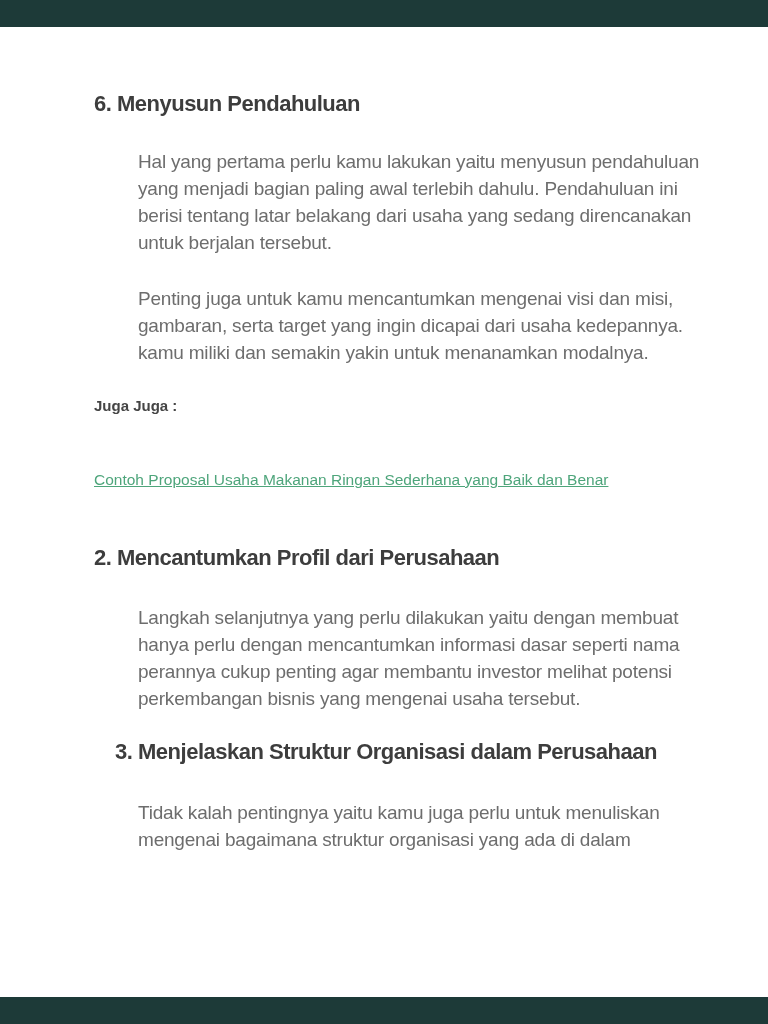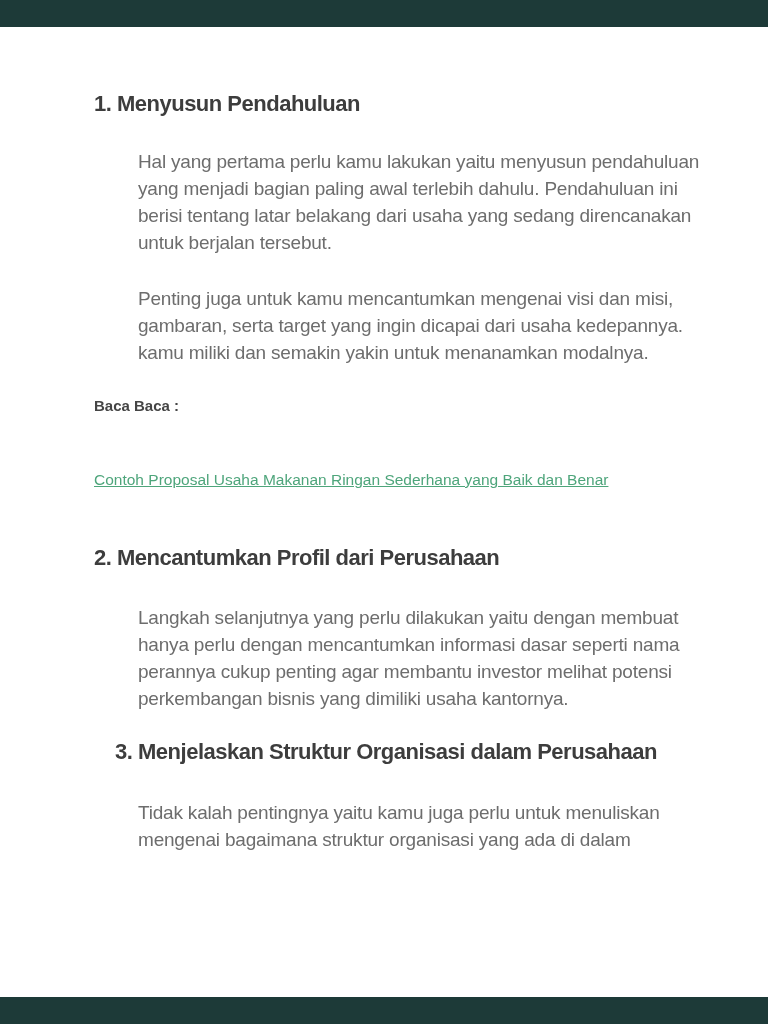--- a/index.html
+++ b/index.html
@@ -72,47 +72,47 @@
   }
 </style>
 </head>
 <body>
 
 <div class="frame-bar top"></div>
 
 <div class="page">
   <article>
 
-    <h1 class="heading h-1">1. Menyusun Pendahuluan</h1>
+    <h1 class="heading h-1">6. Menyusun Pendahuluan</h1>
 
     <div class="para p-1">
         <div>Hal yang pertama perlu kamu lakukan yaitu menyusun pendahuluan</div>
         <div>yang menjadi bagian paling awal terlebih dahulu. Pendahuluan ini</div>
         <div>berisi tentang latar belakang dari usaha yang sedang direncanakan</div>
         <div>untuk berjalan tersebut.</div>
       </div>
 
     <div class="para p-2">
         <div>Penting juga untuk kamu mencantumkan mengenai visi dan misi,</div>
         <div>gambaran, serta target yang ingin dicapai dari usaha kedepannya.</div>
         <div>kamu miliki dan semakin yakin untuk menanamkan modalnya.</div>
       </div>
 
-    <div class="read-also">Baca Baca :</div>
+    <div class="read-also">Juga Juga :</div>
 
     <br>
     <a class="article-link" href="#">Contoh Proposal Usaha Makanan Ringan Sederhana yang Baik dan Benar</a>
 
     <h2 class="heading h-2">2. Mencantumkan Profil dari Perusahaan</h2>
 
     <div class="para p-3">
         <div>Langkah selanjutnya yang perlu dilakukan yaitu dengan membuat</div>
         <div>hanya perlu dengan mencantumkan informasi dasar seperti nama</div>
         <div>perannya cukup penting agar membantu investor melihat potensi</div>
-        <div>perkembangan bisnis yang dimiliki usaha kantornya.</div>
+        <div>perkembangan bisnis yang mengenai usaha tersebut.</div>
       </div>
 
     <h2 class="heading h-3">3. Menjelaskan Struktur Organisasi dalam Perusahaan</h2>
 
     <div class="para p-4">
         <div>Tidak kalah pentingnya yaitu kamu juga perlu untuk menuliskan</div>
         <div>mengenai bagaimana struktur organisasi yang ada di dalam</div>
       </div>
 
   </article>

